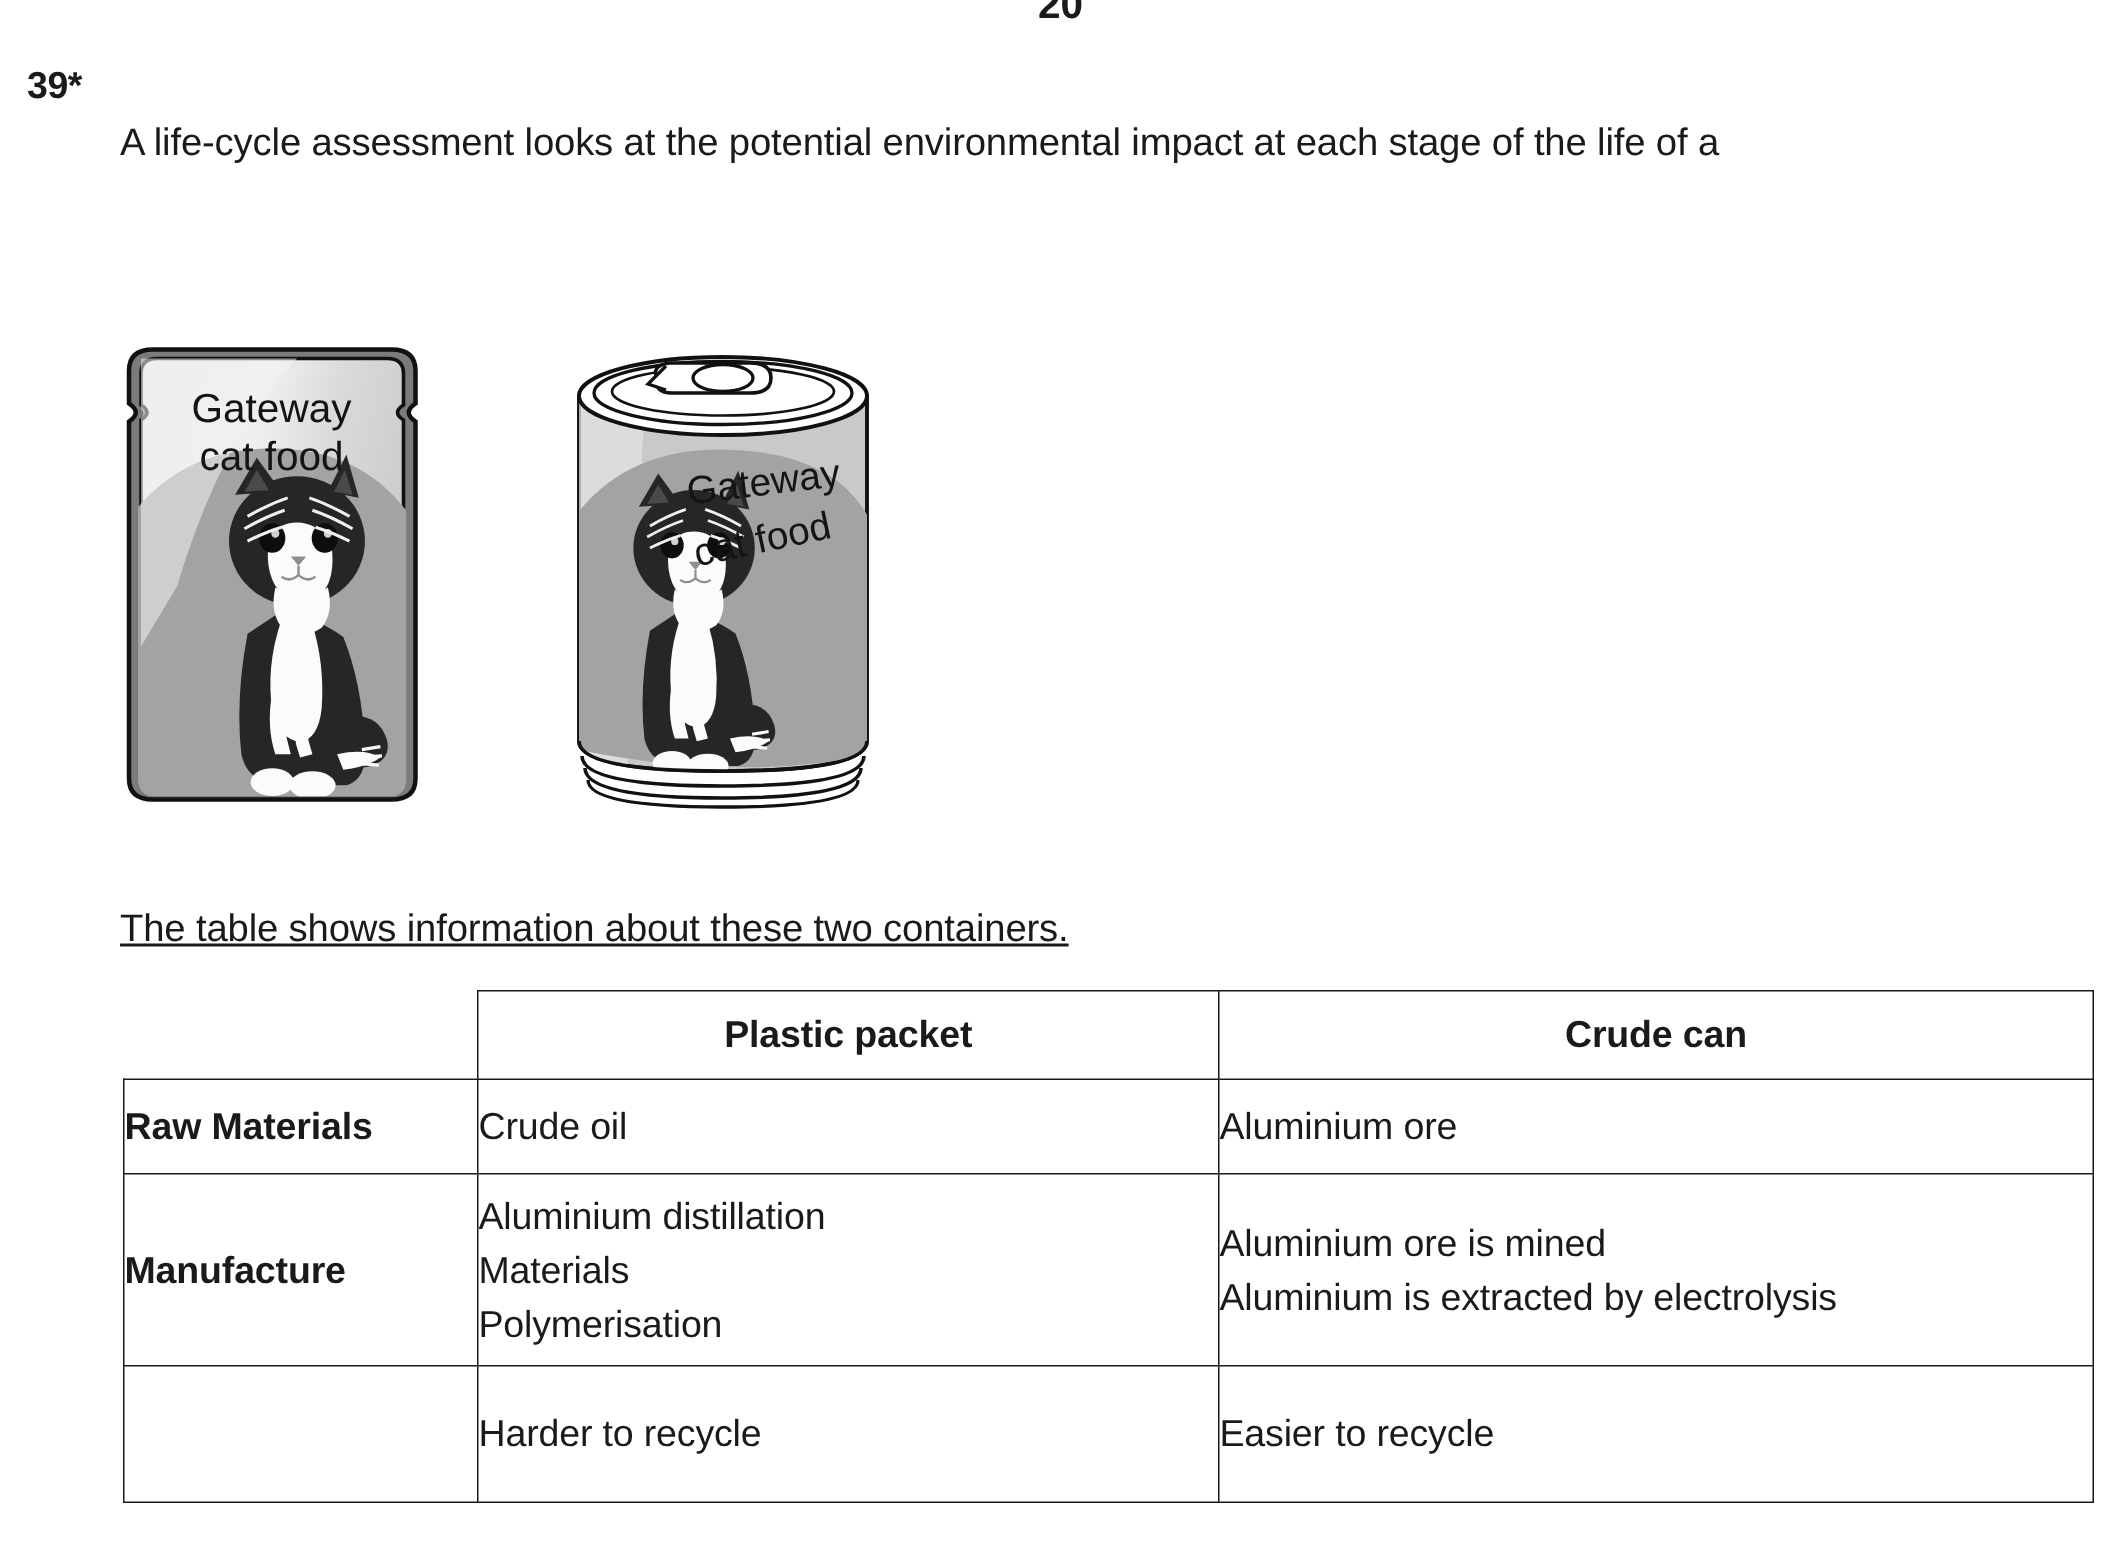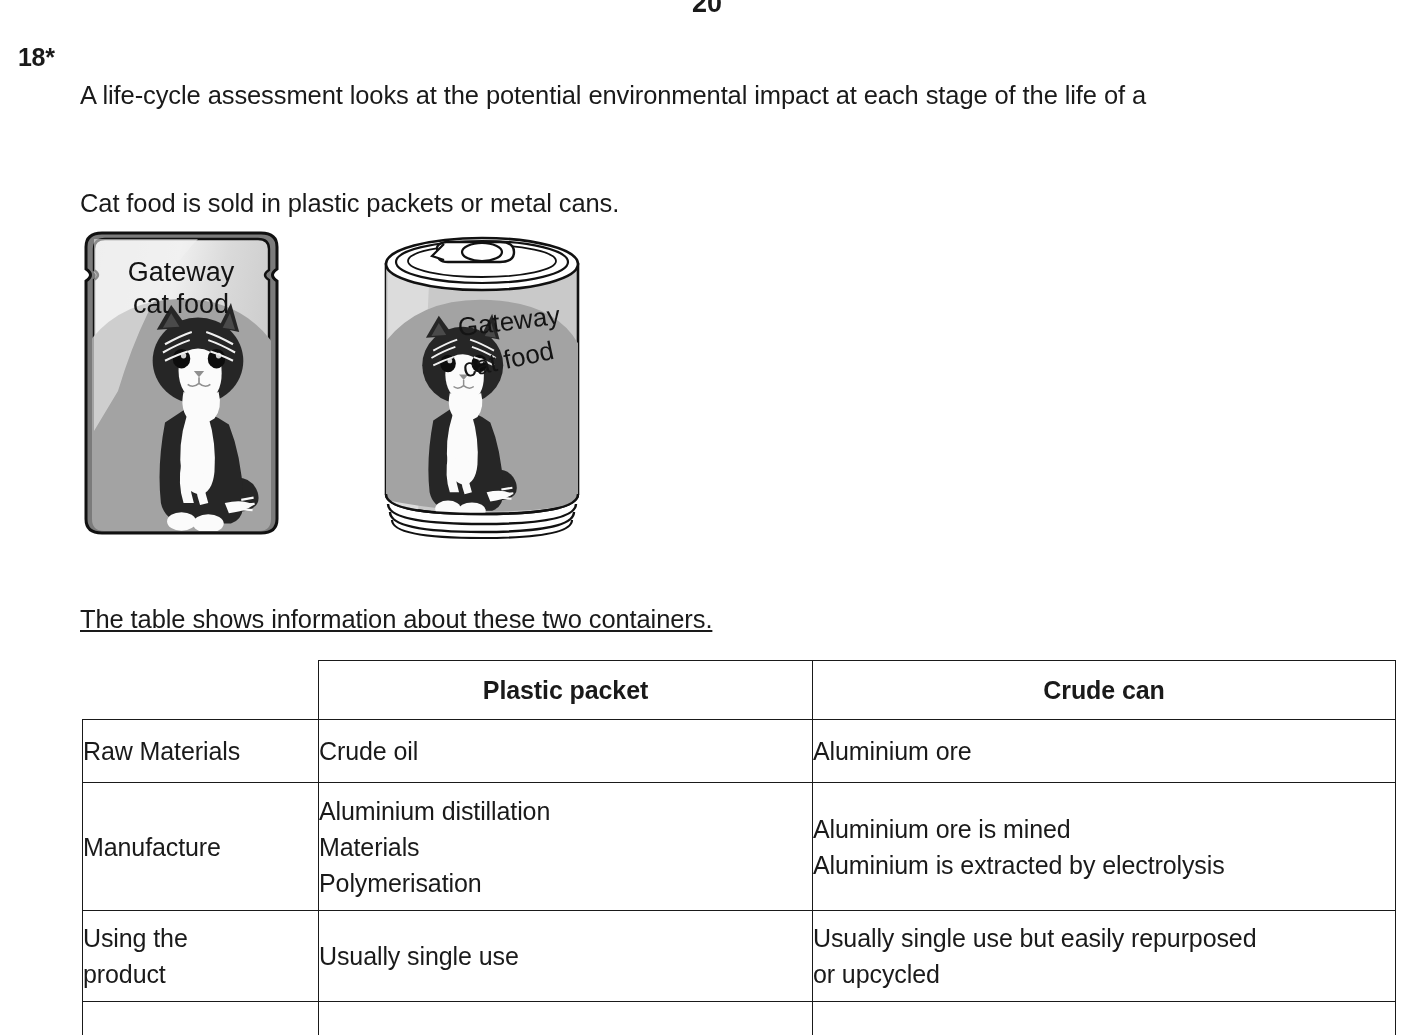--- a/index.html
+++ b/index.html
@@ -116,21 +116,21 @@
     padding: 0;
     vertical-align: middle;
     font-size: 25px;
     line-height: 36px;
     letter-spacing: -0.1px;
   }
   .cell-pad {
     padding: 10px 14px 10px 16px;
   }
   .rowhead {
-    font-weight: normal;
+    font-weight: bold;
     padding: 10px 10px 10px 16px;
   }
   .colhead {
     font-weight: bold;
     text-align: center;
     padding: 12px 10px;
   }
   
   .corner {
     border: none !important;
@@ -142,25 +142,24 @@
   .row-manu td { height: 127px; }
   .row-using td { height: 90px; }
   .row-recycle td { height: 90px; }
 </style>
 </head>
 <body>
 
 <div class="page-number">20</div>
 
 <div class="question-block">
-  <div class="q-number">18*</div>
+  <div class="q-number">39*</div>
   <div class="q-body">
     <div class="q-line">A life-cycle assessment looks at the potential environmental impact at each stage of the life of a</div>
     <div class="q-para-gap"></div>
-    <div class="q-line">Cat food is sold in plastic packets or metal cans.</div>
   </div>
 </div>
 
 <div class="images-row">
 
   <div class="packet">
     <svg width="207" height="305" viewBox="0 0 207 305" xmlns="http://www.w3.org/2000/svg">
       <defs>
         <clipPath id="packetClip">
           <path d="M14,16 Q14,4 26,4 L181,4 Q193,4 193,16 L193,40
@@ -339,33 +338,20 @@
         <span class="line">Aluminium distillation</span>
         <span class="line">Materials</span>
         <span class="line">Polymerisation</span>
       </td>
       <td class="cell-pad">
         <span class="line">Aluminium ore is mined</span>
         <span class="line">Aluminium is extracted by electrolysis</span>
       </td>
     </tr>
 
-    <tr class="row-using">
-      <td class="rowhead">
-        <span class="line">Using the</span>
-        <span class="line">product</span>
-      </td>
-      <td class="cell-pad">
-        <span class="line">Usually single use</span>
-      </td>
-      <td class="cell-pad">
-        <span class="line">Usually single use but easily repurposed</span>
-        <span class="line">or upcycled</span>
-      </td>
-    </tr>
 
     <tr class="row-recycle">
       <td class="rowhead"></td>
       <td class="cell-pad">
         <span class="line">Harder to recycle</span>
       </td>
       <td class="cell-pad">
         <span class="line">Easier to recycle</span>
       </td>
     </tr>

